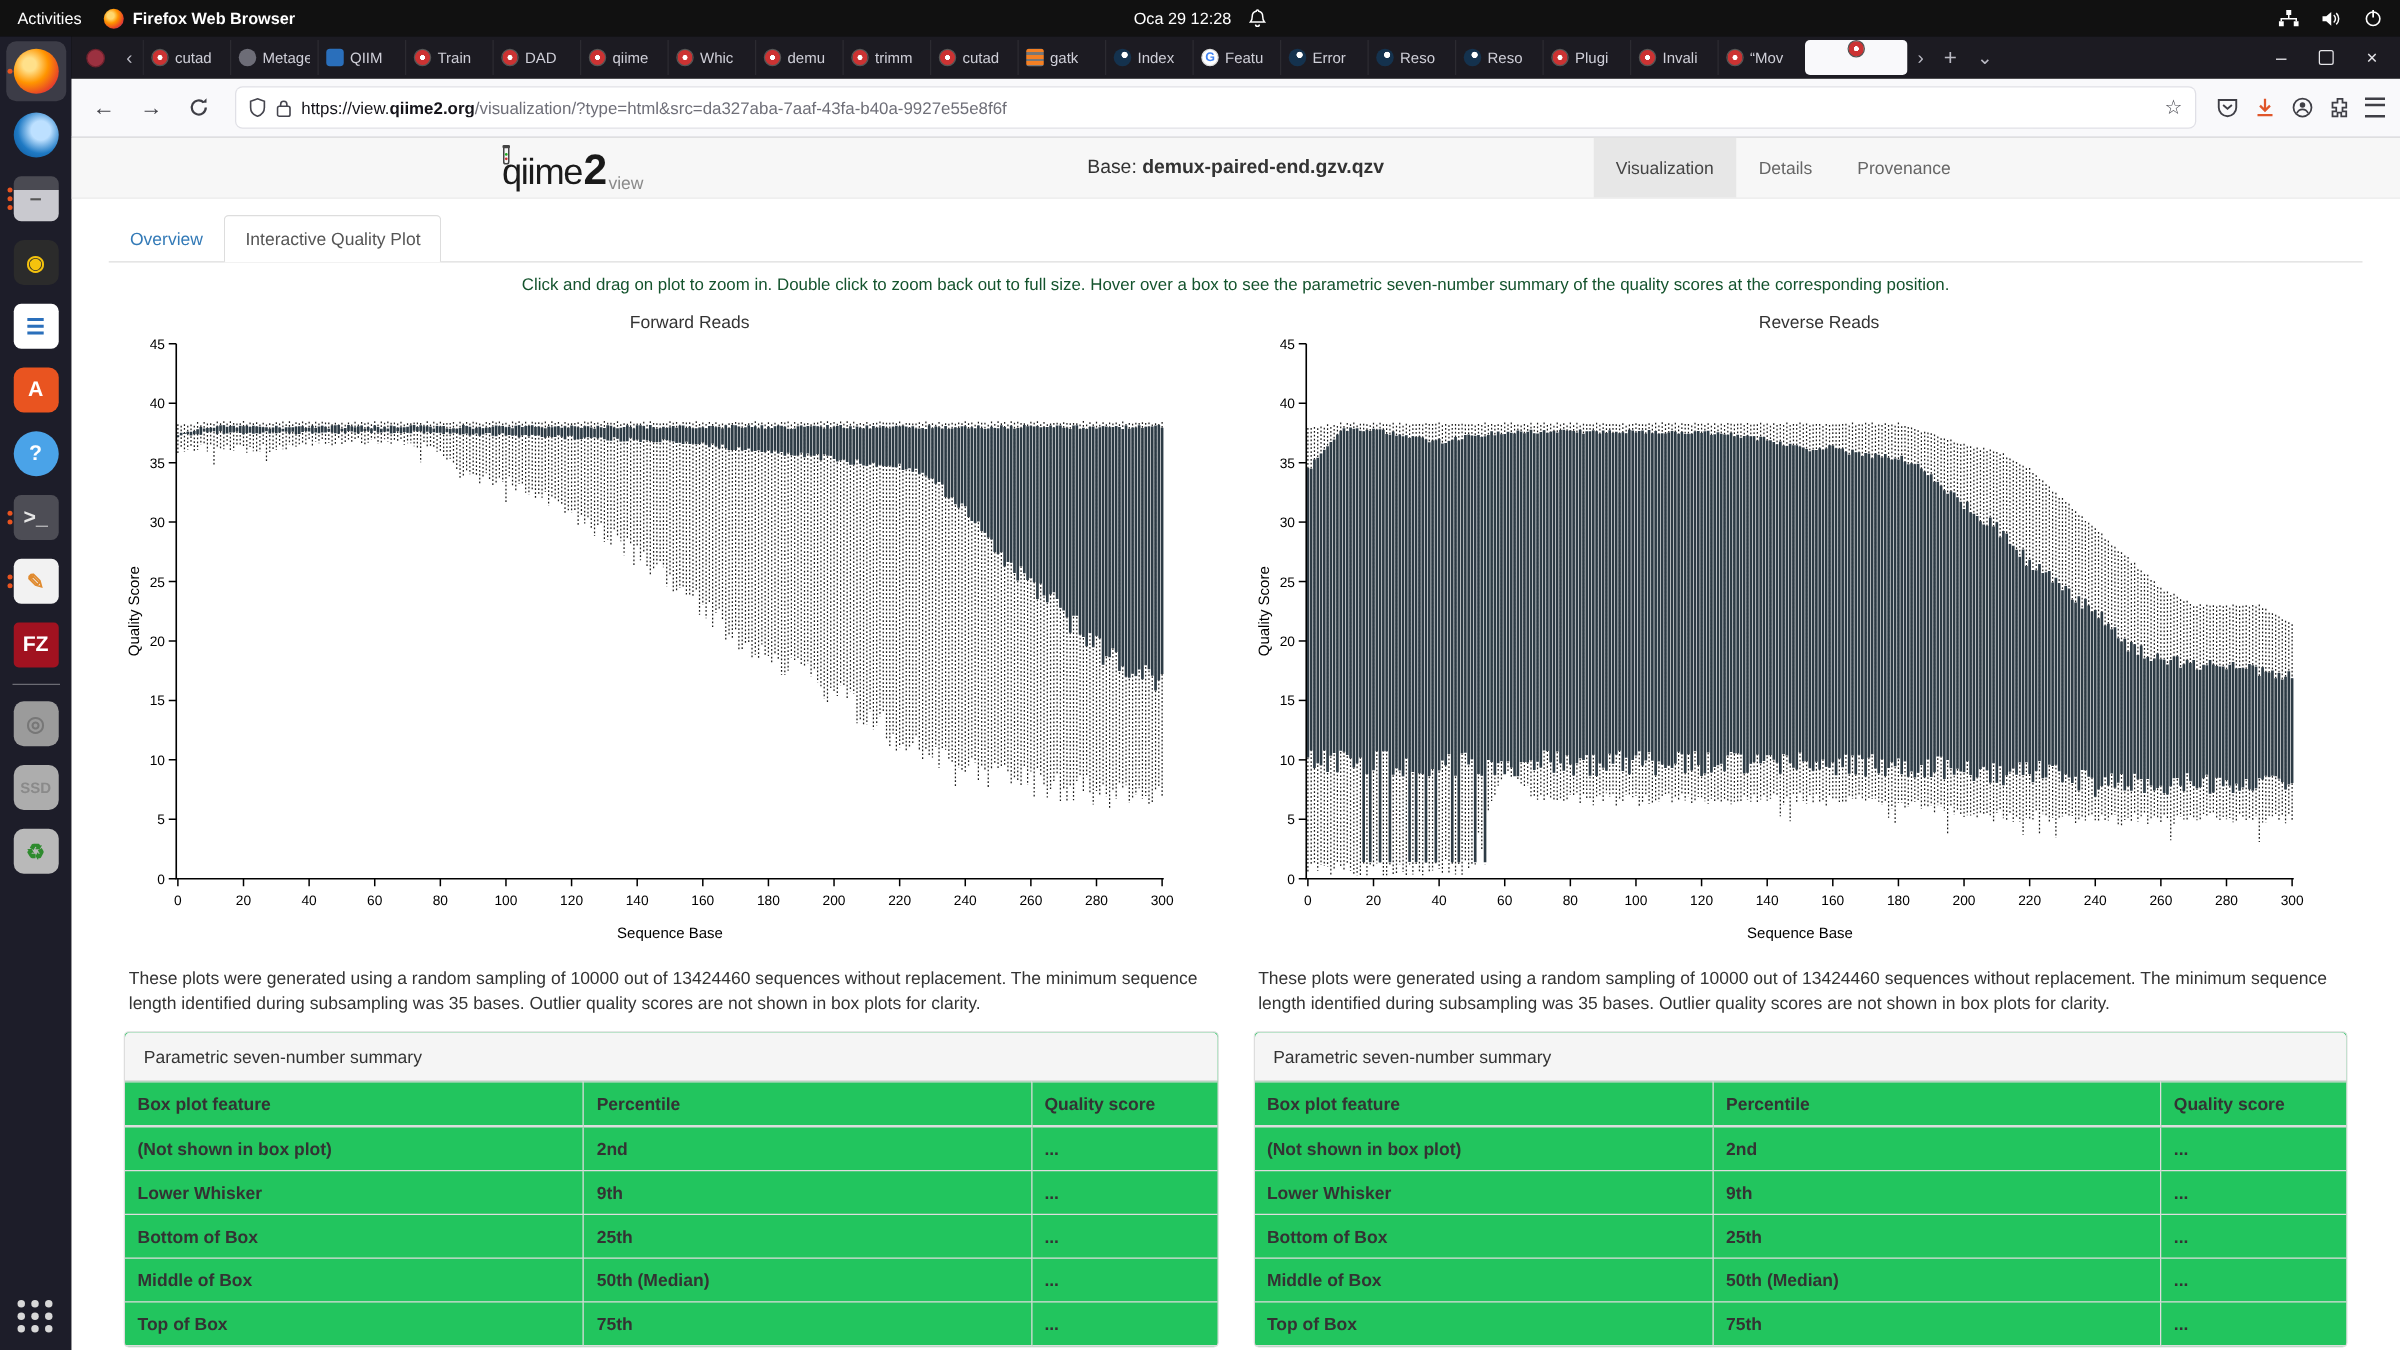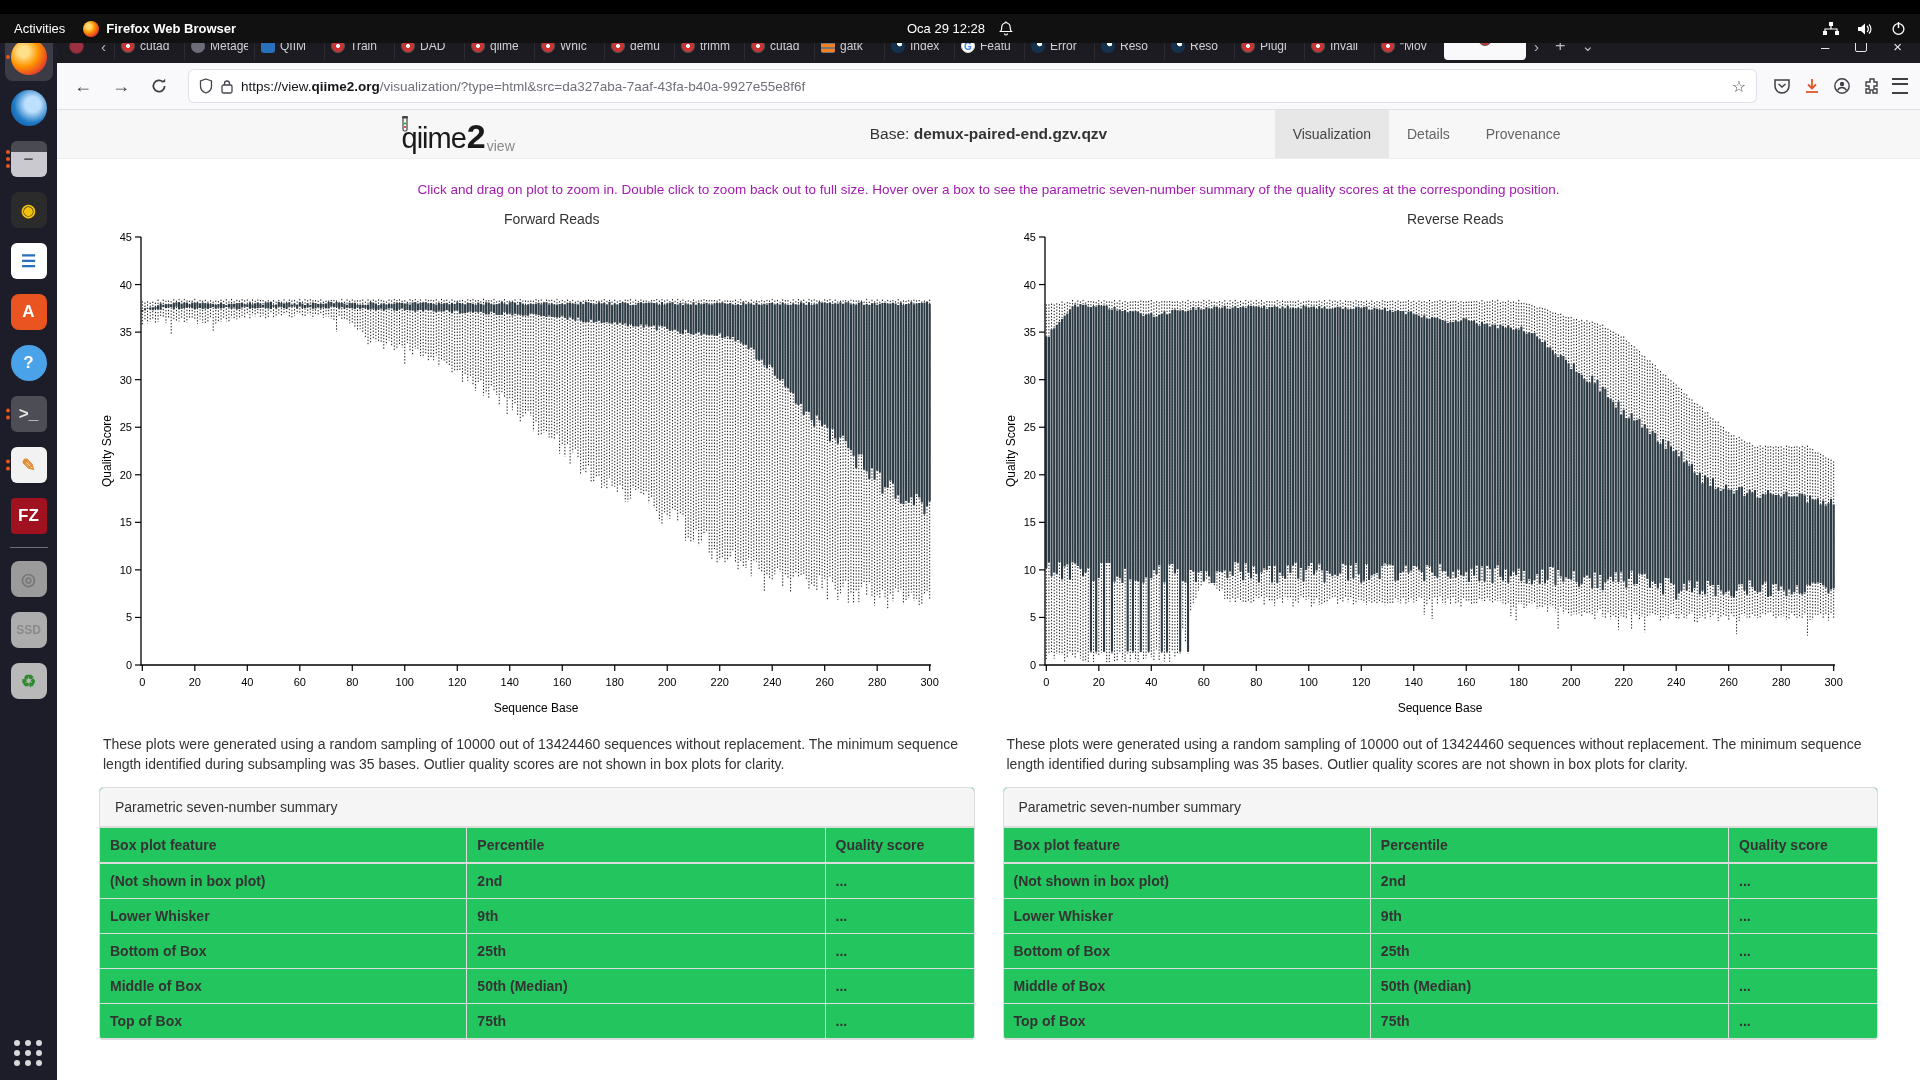--- a/index.html
+++ b/index.html
@@ -1,18 +1,18 @@
 <!DOCTYPE html>
 <html><head>
 <meta charset="utf-8">
 <style>
   html,body{margin:0;padding:0;background:#000;width:1920px;height:1080px;overflow:hidden;
             font-family:"Liberation Sans",sans-serif;-webkit-font-smoothing:antialiased;}
   
-  #topbar{position:absolute;left:0;top:14px;width:1920px;height:29px;background:#111;color:#fff;
+  #topbar{position:absolute;left:0;top:0;width:1920px;height:29px;background:#111;color:#fff;
           display:flex;align-items:center;font-size:13px;z-index:30;}
   #topbar .tb-left{display:flex;align-items:center;gap:18px;padding-left:14px;}
   .ff-dot{width:16px;height:16px;border-radius:50%;
           background:radial-gradient(circle at 35% 35%,#ffd76e 0 18%,#ff9500 40%,#e6402a 70%,#7542c8 100%);}
   #topbar .tb-center{position:absolute;left:50%;transform:translateX(-50%);display:flex;align-items:center;gap:14px;}
   #topbar .tb-right{margin-left:auto;display:flex;align-items:center;gap:18px;padding-right:14px;}
   #topbar svg{display:block;}
   
   #dock{position:absolute;left:0;top:29px;width:57px;height:1051px;background:#1d1d29;
         display:flex;flex-direction:column;align-items:center;padding-top:4px;box-sizing:border-box;z-index:25;}
@@ -71,21 +71,21 @@
   #qh-file{position:absolute;left:50%;transform:translateX(-50%);font-size:15.5px;color:#333;white-space:nowrap;}
   #qh-file b{font-weight:bold;}
   #qh-nav{margin-left:auto;display:flex;height:100%;}
   .qh-tab{display:flex;align-items:center;padding:0 18px;font-size:14px;color:#666;}
   .qh-tab.active{background:#e7e7e7;color:#444;}
   
   #btabs{margin:13px 30px 0 30px;border-bottom:1px solid #ddd;display:flex;}
   .btab{padding:10px 16px;font-size:14px;margin-bottom:-1px;border:1px solid transparent;border-radius:4px 4px 0 0;}
   .btab.link{color:#337ab7;}
   .btab.active{background:#fff;border-color:#ddd #ddd #fff;color:#555;}
-  #instruction{text-align:center;font-size:13.5px;color:#a21caf;margin-top:23px;}
+  #instruction{text-align:center;font-size:13.5px;color:#14532d;margin-top:10px;}
   
   #charts{display:flex;padding:0 42px;gap:28px;margin-top:6px;}
   .chart-col{width:50%;}
   .chart-title{text-align:center;font-size:14px;color:#333;margin:8px 0 0 30px;}
   .chart-note{font-size:14px;color:#333;line-height:1.4;margin:8px 4px 13px 4px;}
   svg.qplot{display:block;}
   
   .panel{border:1px solid #ddd;border-radius:4px;background:#22c55e;}
   .panel-heading{background:#f5f5f5;border-bottom:1px solid #ddd;padding:11px 15px;font-size:14px;color:#333;
                  border-radius:4px 4px 0 0;}
@@ -360,20 +360,24 @@
           <span>Base:</span>&nbsp;<b>demux-paired-end.gzv.qzv</b>
         </div>
         <div id="qh-nav">
           <span class="qh-tab active">Visualization</span>
           <span class="qh-tab">Details</span>
           <span class="qh-tab">Provenance</span>
         </div>
       </div>
     </div>
 
+    <div id="btabs">
+      <span class="btab link">Overview</span>
+      <span class="btab active">Interactive Quality Plot</span>
+    </div>
 
     <div id="instruction">Click and drag on plot to zoom in. Double click to zoom back out to full size. Hover over a box to see the parametric seven-number summary of the quality scores at the corresponding position.</div>
 
     <div id="charts">
       <div class="chart-col">
         <div class="chart-title">Forward Reads</div>
         <svg class="qplot" id="chart0" viewBox="0 0 868 500" width="868" height="500">
             <path d="M43.31,74.3V98.1M45.94,75.5V93.1M48.56,74.3V96.3M51.19,75.6V94.6M53.81,74.6V92.2M56.44,75.6V95.6M59.06,72.6V94.9M61.68,75.1V90.7M64.31,72.6V90.9M66.93,73.7V96.1M69.56,73.5V90.8M72.18,74.2V107.6M74.81,72.2V93.7M77.43,73.6V94.0M80.06,71.9V94.4M82.68,73.8V90.9M85.31,71.9V96.0M87.93,73.4V95.5M90.55,73.7V91.5M93.18,73.6V91.7M95.80,71.8V93.6M98.43,74.6V97.1M101.05,73.0V92.5M103.68,73.6V96.0M106.30,72.8V97.2M108.93,74.5V96.3M111.55,73.2V91.8M114.18,74.5V103.8M116.80,73.6V96.5M119.43,74.1V94.8M122.05,72.7V94.9M124.67,73.8V91.4M127.30,72.2V94.4M129.92,74.3V94.5M132.55,71.9V90.8M135.17,74.3V91.3M137.80,72.8V92.4M140.42,73.6V90.4M143.05,72.1V90.4M145.67,73.4V90.6M148.30,72.4V86.5M150.92,74.4V91.4M153.54,72.4V88.3M156.17,73.7V89.6M158.79,72.4V86.9M161.42,73.0V91.1M164.04,73.0V89.1M166.67,74.3V91.2M169.29,73.1V90.5M171.92,74.5V86.1M174.54,73.2V91.5M177.17,74.7V90.1M179.79,73.0V86.6M182.42,74.6V89.0M185.04,72.3V87.0M187.66,74.5V86.3M190.29,72.5V91.0M192.91,73.5V91.9M195.54,72.9V89.1M198.16,74.4V87.0M200.79,71.9V86.3M203.41,74.5V90.1M206.04,72.1V90.2M208.66,73.1V86.4M211.29,72.2V88.1M213.91,73.2V90.0M216.53,73.0V87.8M219.16,73.7V89.0M221.78,72.3V87.4M224.41,74.6V90.8M227.03,73.6V89.6M229.66,73.5V89.6M232.28,72.9V91.9M234.91,72.9V93.1M237.53,73.4V104.7M240.16,74.8V90.3M242.78,71.9V92.9M245.41,74.6V92.0M248.03,72.4V93.6M250.65,73.8V96.3M253.28,72.4V95.8M255.90,73.5V99.8M258.53,73.3V103.5M261.15,73.3V102.0M263.78,72.5V105.9M266.40,74.6V110.3M269.03,72.4V117.7M271.65,73.7V115.3M274.28,72.5V112.0M276.90,73.7V114.3M279.52,72.3V115.0M282.15,73.0V116.4M284.77,73.7V121.8M287.40,74.5V118.0M290.02,72.5V113.5M292.65,73.4V118.3M295.27,71.9V123.9M297.90,73.0V122.2M300.52,72.2V117.4M303.15,73.7V120.6M305.77,73.2V137.3M308.40,74.7V116.0M311.02,72.2V124.4M313.64,73.1V127.6M316.27,72.0V122.1M318.89,73.9V122.6M321.52,72.3V129.1M324.14,74.7V130.7M326.77,72.3V127.0M329.39,72.9V134.4M332.02,72.8V131.1M334.64,73.2V133.2M337.27,72.2V128.5M339.89,74.4V139.8M342.51,71.9V132.3M345.14,73.3V135.0M347.76,72.6V137.0M350.39,74.6V138.5M353.01,72.5V147.0M355.64,73.7V144.3M358.26,73.6V145.1M360.89,73.4V143.6M363.51,72.8V156.1M366.14,74.1V146.9M368.76,72.2V153.8M371.39,73.0V149.9M374.01,72.1V158.0M376.63,73.3V163.8M379.26,73.0V155.8M381.88,74.2V153.4M384.51,71.8V168.5M387.13,73.2V166.5M389.76,73.1V170.7M392.38,73.3V158.8M395.01,71.9V164.6M397.63,74.3V168.0M400.26,73.6V179.1M402.88,73.9V166.2M405.50,72.1V171.0M408.13,74.0V187.2M410.75,73.7V171.8M413.38,73.8V183.1M416.00,72.4V177.0M418.63,74.8V189.2M421.25,72.0V196.0M423.88,73.4V191.0M426.50,73.5V186.3M429.13,73.8V185.4M431.75,73.6V188.8M434.38,73.7V204.2M437.00,72.0V194.8M439.62,73.2V208.2M442.25,72.5V208.3M444.87,74.8V205.4M447.50,72.6V204.9M450.12,73.0V210.5M452.75,72.7V211.4M455.37,73.8V212.8M458.00,71.9V206.7M460.62,74.1V226.7M463.25,72.9V218.8M465.87,74.2V229.5M468.50,72.6V217.2M471.12,74.1V236.6M473.74,72.8V225.4M476.37,74.6V222.5M478.99,73.7V231.0M481.62,74.7V247.9M484.24,73.6V243.5M486.87,73.3V245.2M489.49,72.6V239.6M492.12,73.2V254.4M494.74,72.9V255.3M497.37,74.2V249.2M499.99,73.6V249.9M502.61,73.4V262.0M505.24,72.0V258.7M507.86,73.8V262.9M510.49,72.9V250.6M513.11,74.5V259.9M515.74,72.7V259.7M518.36,74.3V265.7M520.99,73.2V257.6M523.61,74.5V262.3M526.24,72.6V274.7M528.86,72.9V274.9M531.49,72.2V271.5M534.11,74.5V260.9M536.73,72.6V262.9M539.36,74.0V261.9M541.98,72.5V266.1M544.61,73.7V267.7M547.23,73.4V265.8M549.86,74.4V276.2M552.48,73.1V270.0M555.11,73.0V280.9M557.73,72.0V284.0M560.36,73.6V293.9M562.98,72.0V296.9M565.60,73.4V285.4M568.23,72.5V289.6M570.85,74.0V291.8M573.48,72.1V283.1M576.10,73.9V284.0M578.73,71.9V294.2M581.35,73.9V287.9M583.98,72.4V289.7M586.60,74.1V313.6M589.23,73.3V310.9M591.85,74.2V315.4M594.48,72.5V314.6M597.10,74.4V304.0M599.72,73.4V318.5M602.35,73.2V315.2M604.97,72.1V307.9M607.60,73.0V305.6M610.22,73.1V326.8M612.85,73.1V331.8M615.47,73.0V322.0M618.10,73.5V335.6M620.72,72.2V332.8M623.35,74.5V330.3M625.97,73.4V335.6M628.59,73.5V333.0M631.22,73.7V330.4M633.84,73.8V323.7M636.47,72.7V335.6M639.09,74.2V342.5M641.72,72.1V334.1M644.34,74.1V339.7M646.97,73.6V341.0M649.59,74.8V332.6M652.22,72.6V349.2M654.84,74.6V333.8M657.47,73.5V334.7M660.09,74.0V343.7M662.71,73.2V346.0M665.34,74.0V364.8M667.96,72.9V349.0M670.59,73.5V352.3M673.21,71.9V352.6M675.84,73.5V347.3M678.46,72.9V341.6M681.09,74.8V344.9M683.71,72.3V359.3M686.34,73.1V348.8M688.96,73.2V350.6M691.58,74.8V365.5M694.21,72.2V349.5M696.83,74.1V346.8M699.46,72.0V350.2M702.08,73.6V349.4M704.71,72.6V346.9M707.33,74.6V352.1M709.96,71.9V362.1M712.58,73.2V357.5M715.21,72.4V360.6M717.83,73.3V364.2M720.46,73.6V348.5M723.08,74.5V362.9M725.70,72.3V352.1M728.33,73.2V372.4M730.95,72.0V349.5M733.58,74.3V355.2M736.20,72.6V364.0M738.83,74.3V372.9M741.45,73.7V366.2M744.08,73.4V359.7M746.70,73.1V355.0M749.33,73.8V375.7M751.95,72.7V365.9M754.57,73.3V375.4M757.20,73.5V364.2M759.82,73.4V375.1M762.45,73.5V359.7M765.07,74.6V356.5M767.70,71.8V367.9M770.32,74.6V357.0M772.95,72.8V370.1M775.57,74.3V378.5M778.20,72.4V367.8M780.82,74.7V372.3M783.45,72.7V363.2M786.07,74.3V372.2M788.69,72.9V382.7M791.32,73.8V366.8M793.94,73.0V374.2M796.57,74.3V361.6M799.19,72.1V365.5M801.82,74.2V363.1M804.44,73.4V377.3M807.07,73.9V374.2M809.69,73.1V371.0M812.32,73.4V365.5M814.94,72.7V373.7M817.56,73.3V371.7M820.19,72.9V378.0M822.81,74.5V376.6M825.44,73.5V368.0M828.06,74.1V365.2M830.69,72.6V372.9" stroke="#1b1b1b" stroke-width="1" stroke-dasharray="1.4 1.7" fill="none"></path>
             <path d="M42.26,83.1h2.10v1.4h-2.10zM44.89,81.2h2.10v2.0h-2.10zM47.51,81.3h2.10v0.8h-2.10zM50.14,80.4h2.10v1.8h-2.10zM52.76,80.3h2.10v3.0h-2.10zM55.39,79.7h2.10v2.6h-2.10zM58.01,78.3h2.10v4.0h-2.10zM60.63,76.6h2.10v6.1h-2.10zM63.26,77.8h2.10v2.3h-2.10zM65.88,77.3h2.10v3.7h-2.10zM68.51,77.1h2.10v3.3h-2.10zM71.13,77.2h2.10v2.8h-2.10zM73.76,76.0h2.10v6.1h-2.10zM76.38,75.2h2.10v4.6h-2.10zM79.01,75.1h2.10v6.9h-2.10zM81.63,76.4h2.10v5.3h-2.10zM84.26,75.8h2.10v5.2h-2.10zM86.88,75.5h2.10v5.2h-2.10zM89.50,77.2h2.10v2.9h-2.10zM92.13,75.5h2.10v5.8h-2.10zM94.75,75.9h2.10v6.4h-2.10zM97.38,75.6h2.10v5.7h-2.10zM100.00,76.6h2.10v4.5h-2.10zM102.63,75.5h2.10v6.4h-2.10zM105.25,76.2h2.10v5.3h-2.10zM107.88,76.3h2.10v5.4h-2.10zM110.50,76.7h2.10v4.2h-2.10zM113.13,76.7h2.10v3.3h-2.10zM115.75,77.9h2.10v3.8h-2.10zM118.38,76.9h2.10v3.9h-2.10zM121.00,75.6h2.10v5.9h-2.10zM123.62,76.9h2.10v4.1h-2.10zM126.25,78.0h2.10v2.1h-2.10zM128.87,76.8h2.10v3.6h-2.10zM131.50,76.7h2.10v5.1h-2.10zM134.12,76.8h2.10v3.6h-2.10zM136.75,76.3h2.10v5.9h-2.10zM139.37,75.9h2.10v6.2h-2.10zM142.00,75.9h2.10v4.6h-2.10zM144.62,77.3h2.10v2.4h-2.10zM147.25,77.2h2.10v2.9h-2.10zM149.87,75.6h2.10v6.2h-2.10zM152.50,77.3h2.10v3.6h-2.10zM155.12,76.2h2.10v5.3h-2.10zM157.74,75.5h2.10v5.4h-2.10zM160.37,76.4h2.10v4.6h-2.10zM162.99,77.9h2.10v2.3h-2.10zM165.62,75.4h2.10v5.6h-2.10zM168.24,75.2h2.10v6.3h-2.10zM170.87,75.0h2.10v6.9h-2.10zM173.49,77.9h2.10v1.8h-2.10zM176.12,77.4h2.10v4.2h-2.10zM178.74,75.0h2.10v4.7h-2.10zM181.37,75.9h2.10v4.3h-2.10zM183.99,76.8h2.10v4.1h-2.10zM186.61,75.9h2.10v5.9h-2.10zM189.24,75.3h2.10v5.0h-2.10zM191.86,77.9h2.10v1.8h-2.10zM194.49,76.5h2.10v3.1h-2.10zM197.11,77.7h2.10v3.7h-2.10zM199.74,75.3h2.10v4.2h-2.10zM202.36,76.6h2.10v4.4h-2.10zM204.99,78.0h2.10v3.0h-2.10zM207.61,76.3h2.10v4.1h-2.10zM210.24,77.7h2.10v2.5h-2.10zM212.86,75.4h2.10v6.3h-2.10zM215.49,75.9h2.10v5.5h-2.10zM218.11,77.1h2.10v2.9h-2.10zM220.73,76.8h2.10v4.6h-2.10zM223.36,76.8h2.10v3.7h-2.10zM225.98,76.4h2.10v4.8h-2.10zM228.61,75.1h2.10v6.5h-2.10zM231.23,75.0h2.10v4.6h-2.10zM233.86,76.6h2.10v3.5h-2.10zM236.48,75.1h2.10v4.8h-2.10zM239.11,75.9h2.10v5.7h-2.10zM241.73,76.0h2.10v4.3h-2.10zM244.36,76.4h2.10v5.0h-2.10zM246.98,77.8h2.10v3.0h-2.10zM249.60,75.8h2.10v5.3h-2.10zM252.23,76.2h2.10v5.0h-2.10zM254.85,75.8h2.10v6.3h-2.10zM257.48,77.7h2.10v2.8h-2.10zM260.10,78.1h2.10v3.9h-2.10zM262.73,77.6h2.10v3.5h-2.10zM265.35,77.9h2.10v3.4h-2.10zM267.98,77.4h2.10v5.2h-2.10zM270.60,75.0h2.10v7.4h-2.10zM273.23,75.7h2.10v6.1h-2.10zM275.85,76.4h2.10v6.9h-2.10zM278.48,78.0h2.10v4.4h-2.10zM281.10,77.2h2.10v4.5h-2.10zM283.72,76.3h2.10v7.3h-2.10zM286.35,77.5h2.10v5.0h-2.10zM288.97,77.0h2.10v4.4h-2.10zM291.60,77.2h2.10v4.2h-2.10zM294.22,76.4h2.10v7.1h-2.10zM296.85,75.4h2.10v8.6h-2.10zM299.47,75.9h2.10v6.4h-2.10zM302.10,75.7h2.10v5.8h-2.10zM304.72,76.7h2.10v6.6h-2.10zM307.35,76.3h2.10v6.6h-2.10zM309.97,77.6h2.10v5.9h-2.10zM312.59,75.6h2.10v7.6h-2.10zM315.22,75.1h2.10v9.7h-2.10zM317.84,76.6h2.10v6.5h-2.10zM320.47,75.8h2.10v7.2h-2.10zM323.09,75.8h2.10v8.2h-2.10zM325.72,75.2h2.10v7.5h-2.10zM328.34,76.5h2.10v7.0h-2.10zM330.97,76.1h2.10v7.0h-2.10zM333.59,76.9h2.10v7.6h-2.10zM336.22,77.6h2.10v7.5h-2.10zM338.84,76.1h2.10v7.6h-2.10zM341.47,76.7h2.10v7.9h-2.10zM344.09,76.2h2.10v8.3h-2.10zM346.71,76.0h2.10v7.0h-2.10zM349.34,77.2h2.10v7.1h-2.10zM351.96,76.0h2.10v10.3h-2.10zM354.59,77.1h2.10v6.4h-2.10zM357.21,75.3h2.10v8.2h-2.10zM359.84,75.9h2.10v10.6h-2.10zM362.46,76.7h2.10v9.6h-2.10zM365.09,77.4h2.10v8.7h-2.10zM367.71,76.0h2.10v9.0h-2.10zM370.34,76.0h2.10v8.7h-2.10zM372.96,77.0h2.10v8.4h-2.10zM375.58,78.0h2.10v6.7h-2.10zM378.21,75.6h2.10v10.0h-2.10zM380.83,76.7h2.10v8.1h-2.10zM383.46,77.4h2.10v8.9h-2.10zM386.08,75.2h2.10v12.2h-2.10zM388.71,75.6h2.10v12.0h-2.10zM391.33,76.9h2.10v7.8h-2.10zM393.96,77.5h2.10v8.5h-2.10zM396.58,77.1h2.10v11.0h-2.10zM399.21,76.6h2.10v11.5h-2.10zM401.83,75.1h2.10v12.8h-2.10zM404.46,76.5h2.10v8.6h-2.10zM407.08,77.8h2.10v9.2h-2.10zM409.70,75.2h2.10v11.3h-2.10zM412.33,75.1h2.10v13.4h-2.10zM414.95,75.7h2.10v11.1h-2.10zM417.58,77.8h2.10v9.4h-2.10zM420.20,75.0h2.10v12.8h-2.10zM422.83,76.8h2.10v11.9h-2.10zM425.45,77.9h2.10v10.6h-2.10zM428.08,77.5h2.10v11.2h-2.10zM430.70,76.4h2.10v9.9h-2.10zM433.33,77.3h2.10v9.6h-2.10zM435.95,76.7h2.10v10.8h-2.10zM438.57,75.7h2.10v12.4h-2.10zM441.20,77.2h2.10v12.1h-2.10zM443.82,75.6h2.10v13.5h-2.10zM446.45,75.3h2.10v14.8h-2.10zM449.07,77.4h2.10v11.0h-2.10zM451.70,76.4h2.10v13.7h-2.10zM454.32,77.6h2.10v12.3h-2.10zM456.95,77.6h2.10v12.8h-2.10zM459.57,77.0h2.10v13.1h-2.10zM462.20,76.7h2.10v12.0h-2.10zM464.82,77.6h2.10v13.1h-2.10zM467.45,75.7h2.10v17.0h-2.10zM470.07,75.7h2.10v14.1h-2.10zM472.69,76.7h2.10v15.3h-2.10zM475.32,76.4h2.10v17.3h-2.10zM477.94,77.8h2.10v12.8h-2.10zM480.57,75.1h2.10v18.3h-2.10zM483.19,77.3h2.10v17.6h-2.10zM485.82,75.0h2.10v20.0h-2.10zM488.44,75.2h2.10v19.7h-2.10zM491.07,76.1h2.10v16.5h-2.10zM493.69,77.3h2.10v18.1h-2.10zM496.32,76.8h2.10v18.1h-2.10zM498.94,75.2h2.10v18.6h-2.10zM501.56,76.5h2.10v19.4h-2.10zM504.19,75.9h2.10v19.8h-2.10zM506.81,77.7h2.10v17.4h-2.10zM509.44,75.1h2.10v21.4h-2.10zM512.06,78.2h2.10v18.4h-2.10zM514.69,76.4h2.10v18.7h-2.10zM517.31,77.6h2.10v20.0h-2.10zM519.94,75.9h2.10v19.5h-2.10zM522.56,75.3h2.10v22.4h-2.10zM525.19,75.6h2.10v21.0h-2.10zM527.81,76.4h2.10v23.2h-2.10zM530.44,77.9h2.10v19.2h-2.10zM533.06,78.1h2.10v21.1h-2.10zM535.68,77.8h2.10v21.7h-2.10zM538.31,76.0h2.10v23.3h-2.10zM540.93,75.3h2.10v21.9h-2.10zM543.56,76.3h2.10v24.4h-2.10zM546.18,75.7h2.10v22.0h-2.10zM548.81,76.0h2.10v23.6h-2.10zM551.43,75.6h2.10v24.0h-2.10zM554.06,75.9h2.10v22.3h-2.10zM556.68,76.3h2.10v26.6h-2.10zM559.31,77.9h2.10v20.5h-2.10zM561.93,75.0h2.10v24.5h-2.10zM564.55,77.7h2.10v21.8h-2.10zM567.18,76.4h2.10v25.7h-2.10zM569.80,75.8h2.10v28.3h-2.10zM572.43,75.0h2.10v28.2h-2.10zM575.05,77.3h2.10v25.3h-2.10zM577.68,77.6h2.10v27.0h-2.10zM580.30,76.0h2.10v30.8h-2.10zM582.93,78.1h2.10v28.7h-2.10zM585.55,76.2h2.10v26.2h-2.10zM588.18,77.2h2.10v28.7h-2.10zM590.80,77.8h2.10v29.5h-2.10zM593.43,75.3h2.10v32.5h-2.10zM596.05,77.9h2.10v28.6h-2.10zM598.67,75.7h2.10v29.4h-2.10zM601.30,77.2h2.10v31.1h-2.10zM603.92,76.8h2.10v29.9h-2.10zM606.55,75.8h2.10v31.9h-2.10zM609.17,77.2h2.10v31.0h-2.10zM611.80,77.6h2.10v29.9h-2.10zM614.42,76.4h2.10v32.3h-2.10zM617.05,75.5h2.10v33.2h-2.10zM619.67,76.2h2.10v29.7h-2.10zM622.30,75.6h2.10v35.4h-2.10zM624.92,76.2h2.10v34.1h-2.10zM627.54,77.1h2.10v32.4h-2.10zM630.17,76.0h2.10v36.3h-2.10zM632.79,77.7h2.10v32.2h-2.10zM635.42,77.8h2.10v36.6h-2.10zM638.04,77.3h2.10v35.8h-2.10zM640.67,78.1h2.10v37.5h-2.10zM643.29,75.2h2.10v42.6h-2.10zM645.92,77.5h2.10v40.2h-2.10zM648.54,76.2h2.10v45.8h-2.10zM651.17,76.7h2.10v43.9h-2.10zM653.79,78.0h2.10v44.6h-2.10zM656.42,75.8h2.10v56.7h-2.10zM659.04,78.1h2.10v55.5h-2.10zM661.66,77.7h2.10v54.9h-2.10zM664.29,76.8h2.10v61.6h-2.10zM666.91,77.4h2.10v63.7h-2.10zM669.54,75.9h2.10v61.9h-2.10zM672.16,76.0h2.10v64.0h-2.10zM674.79,77.7h2.10v70.9h-2.10zM677.41,76.7h2.10v75.0h-2.10zM680.04,77.6h2.10v75.8h-2.10zM682.66,75.4h2.10v76.8h-2.10zM685.29,77.3h2.10v82.4h-2.10zM687.91,78.1h2.10v83.1h-2.10zM690.53,77.8h2.10v87.1h-2.10zM693.16,76.4h2.10v90.2h-2.10zM695.78,77.4h2.10v99.2h-2.10zM698.41,77.5h2.10v100.6h-2.10zM701.03,75.2h2.10v101.6h-2.10zM703.66,76.5h2.10v111.6h-2.10zM706.28,77.9h2.10v106.6h-2.10zM708.91,75.5h2.10v109.7h-2.10zM711.53,77.9h2.10v115.4h-2.10zM714.16,77.3h2.10v122.1h-2.10zM716.78,77.2h2.10v110.7h-2.10zM719.41,75.0h2.10v118.6h-2.10zM722.03,75.9h2.10v123.0h-2.10zM724.65,75.5h2.10v121.9h-2.10zM727.28,76.2h2.10v124.6h-2.10zM729.90,75.7h2.10v138.5h-2.10zM732.53,76.8h2.10v124.9h-2.10zM735.15,76.5h2.10v134.9h-2.10zM737.78,76.5h2.10v140.2h-2.10zM740.40,75.3h2.10v135.0h-2.10zM743.03,77.0h2.10v131.8h-2.10zM745.65,75.3h2.10v138.9h-2.10zM748.28,75.3h2.10v145.9h-2.10zM750.90,77.2h2.10v146.1h-2.10zM753.52,77.1h2.10v151.6h-2.10zM756.15,78.1h2.10v163.0h-2.10zM758.77,75.4h2.10v152.1h-2.10zM761.40,75.1h2.10v152.5h-2.10zM764.02,78.1h2.10v164.5h-2.10zM766.65,77.1h2.10v167.5h-2.10zM769.27,78.1h2.10v173.9h-2.10zM771.90,76.5h2.10v164.8h-2.10zM774.52,76.1h2.10v176.7h-2.10zM777.15,77.7h2.10v165.8h-2.10zM779.77,76.8h2.10v168.7h-2.10zM782.40,75.9h2.10v190.8h-2.10zM785.02,76.1h2.10v183.8h-2.10zM787.64,76.8h2.10v183.9h-2.10zM790.27,76.5h2.10v177.0h-2.10zM792.89,75.8h2.10v180.7h-2.10zM795.52,76.6h2.10v195.2h-2.10zM798.14,78.1h2.10v189.9h-2.10zM800.77,75.4h2.10v200.9h-2.10zM803.39,77.9h2.10v199.3h-2.10zM806.02,76.9h2.10v197.0h-2.10zM808.64,76.9h2.10v198.8h-2.10zM811.27,75.1h2.10v195.5h-2.10zM813.89,77.3h2.10v201.0h-2.10zM816.51,76.4h2.10v190.8h-2.10zM819.14,76.1h2.10v194.3h-2.10zM821.76,76.1h2.10v199.4h-2.10zM824.39,75.4h2.10v211.9h-2.10zM827.01,74.9h2.10v204.3h-2.10zM829.64,77.1h2.10v197.1h-2.10z" fill="#2d3b45"></path>
             <path d="M42,10V438H832" stroke="#000" stroke-width="1.3" fill="none"></path>

